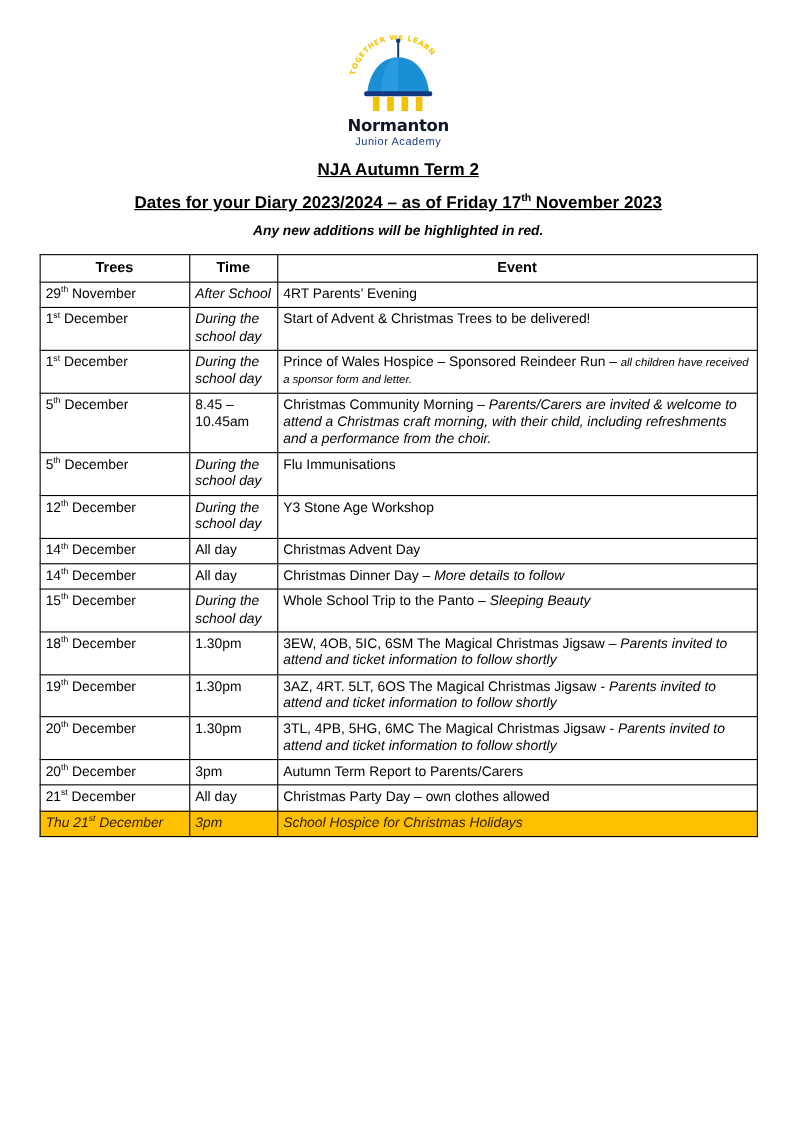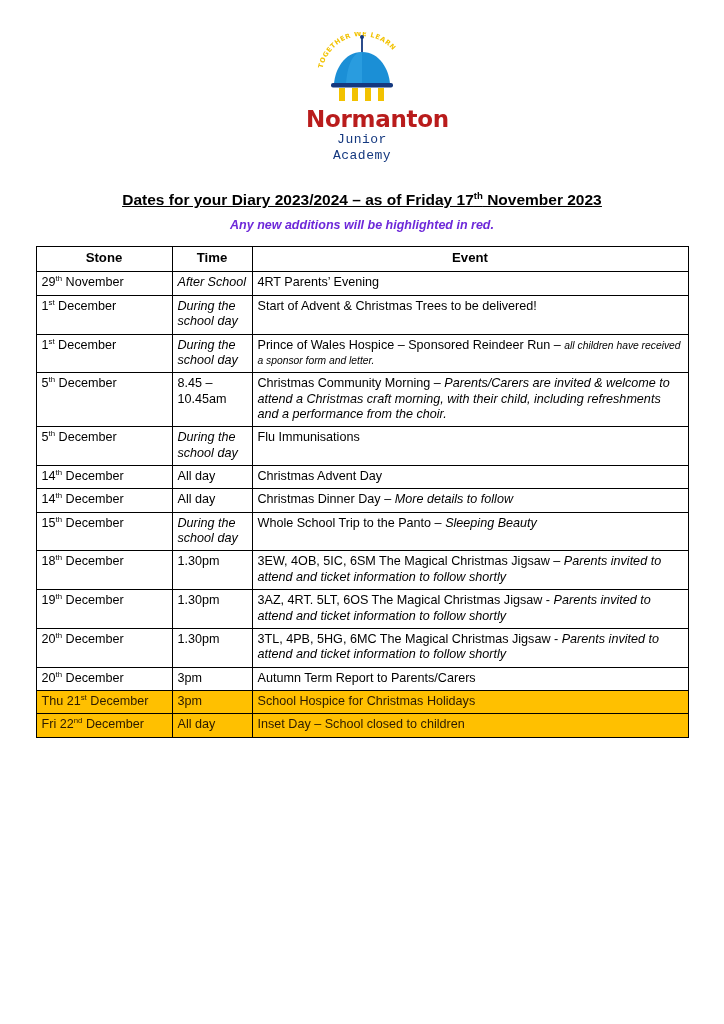--- a/index.html
+++ b/index.html
@@ -31,56 +31,56 @@
   }
   .logo {
     width: 112px;
     text-align: center;
     line-height: 0;
   }
   .logo svg { display: block; margin: 0 auto; }
   .logo-name {
     font-family: "DejaVu Sans", sans-serif;
     font-weight: bold;
-    font-size: 23px;
-    color: #b91c1c;
+    font-size: 15px;
+    color: #0f172a;
     letter-spacing: -0.3px;
     line-height: 1.05;
     margin-top: 1px;
   }
   .logo-sub {
-    font-family: Liberation Mono, monospace;
-    font-size: 13px;
+    font-family: Liberation Sans, sans-serif;
+    font-size: 10px;
     color: #14387f;
     letter-spacing: 0.5px;
     line-height: 1.2;
     margin-top: 1px;
   }
 
   
   .title1 {
     text-align: center;
     font-weight: bold;
     font-size: 15.5px;
     margin-top: 10px;
   }
   .title1 span { text-decoration: underline; }
   .title2 {
     text-align: center;
     font-weight: bold;
     font-size: 15.5px;
-    margin-top: 28px;
+    margin-top: 12px;
   }
   .title2 span { text-decoration: underline; }
   .title3 {
     text-align: center;
     font-weight: bold;
     font-style: italic;
     font-size: 12.5px;
-    color: #6d28d9;
+    color: #000000;
     margin-top: 9px;
   }
   sup { font-size: 0.62em; vertical-align: super; line-height: 0; }
 
   
   .table-wrap {
     margin: 14px auto 0 auto;
     width: 653px;
   }
   table.diary {
@@ -112,20 +112,21 @@
     line-height: 1.28;
     padding-top: 4px;
   }
   td.time { font-size: 12.6px; }
   .ital { font-style: italic; text-align: right; }
   .small-ital { font-style: italic; font-size: 10.3px; }
 
   tr.hl td {
     background: #FFC000;
     color: #2b1a00;
+    font-style: italic;
   }
 </style>
 </head>
 <body>
 
 <div class="page">
 
   <div class="logo-wrap">
     <div class="logo">
       <svg width="112" height="74" viewBox="0 0 112 74">
@@ -148,37 +149,40 @@
         <rect x="33" y="56" width="6" height="13" fill="#f2c200"></rect>
         <rect x="46" y="56" width="6" height="13" fill="#f2c200"></rect>
         <rect x="59" y="56" width="6" height="13" fill="#f2c200"></rect>
         <rect x="72" y="56" width="6" height="13" fill="#f2c200"></rect>
       </svg>
       <div class="logo-name">Normanton</div>
       <div class="logo-sub">Junior Academy</div>
     </div>
   </div>
 
+  <div class="title1">
+    <span>NJA Autumn Term 2</span>
+  </div>
 
   <div class="title2">
     <span><span>Dates for your Diary 2023/2024 – as of Friday 17</span><sup>th</sup><span> November 2023</span></span>
   </div>
 
   <div class="title3">Any new additions will be highlighted in red.</div>
 
   <div class="table-wrap">
     <table class="diary">
       <colgroup>
         <col class="c-date">
           <col class="c-time">
           <col class="c-event">
       </colgroup>
       <thead>
         <tr>
-          <th>Stone</th>
+          <th>Trees</th>
           <th>Time</th>
           <th>Event</th>
         </tr>
       </thead>
       <tbody id="diary-body">
           <tr>
             <td class="date">29<sup>th</sup> November</td>
             <td class="time small">After School</td>
             <td>4RT Parents’ Evening</td>
           </tr>
@@ -196,20 +200,25 @@
             <td class="date">5<sup>th</sup> December</td>
             <td class="time">8.45 – 10.45am</td>
             <td>Christmas Community Morning – <span class="ital">Parents/Carers are invited &amp; welcome to attend a Christmas craft morning, with their child, including refreshments and a performance from the choir.</span></td>
           </tr>
           <tr>
             <td class="date">5<sup>th</sup> December</td>
             <td class="time small">During the school day</td>
             <td>Flu Immunisations</td>
           </tr>
           <tr>
+            <td class="date">12<sup>th</sup> December</td>
+            <td class="time small">During the school day</td>
+            <td>Y3 Stone Age Workshop</td>
+          </tr>
+          <tr>
             <td class="date">14<sup>th</sup> December</td>
             <td class="time">All day</td>
             <td>Christmas Advent Day</td>
           </tr>
           <tr>
             <td class="date">14<sup>th</sup> December</td>
             <td class="time">All day</td>
             <td>Christmas Dinner Day – <span class="ital">More details to follow</span></td>
           </tr>
           <tr>
@@ -229,28 +238,28 @@
           </tr>
           <tr>
             <td class="date">20<sup>th</sup> December</td>
             <td class="time">1.30pm</td>
             <td>3TL, 4PB, 5HG, 6MC The Magical Christmas Jigsaw - <span class="ital">Parents invited to attend and ticket information to follow shortly</span></td>
           </tr>
           <tr>
             <td class="date">20<sup>th</sup> December</td>
             <td class="time">3pm</td>
             <td>Autumn Term Report to Parents/Carers</td>
+          </tr>
+          <tr>
+            <td class="date">21<sup>st</sup> December</td>
+            <td class="time">All day</td>
+            <td>Christmas Party Day – own clothes allowed</td>
           </tr>
           <tr class="hl">
             <td class="date">Thu 21<sup>st</sup> December</td>
             <td class="time">3pm</td>
             <td>School Hospice for Christmas Holidays</td>
           </tr>
-          <tr class="hl">
-            <td class="date">Fri 22<sup>nd</sup> December</td>
-            <td class="time">All day</td>
-            <td>Inset Day – School closed to children</td>
-          </tr>
         </tbody>
     </table>
   </div>
 
 </div>
 
 </body></html>

